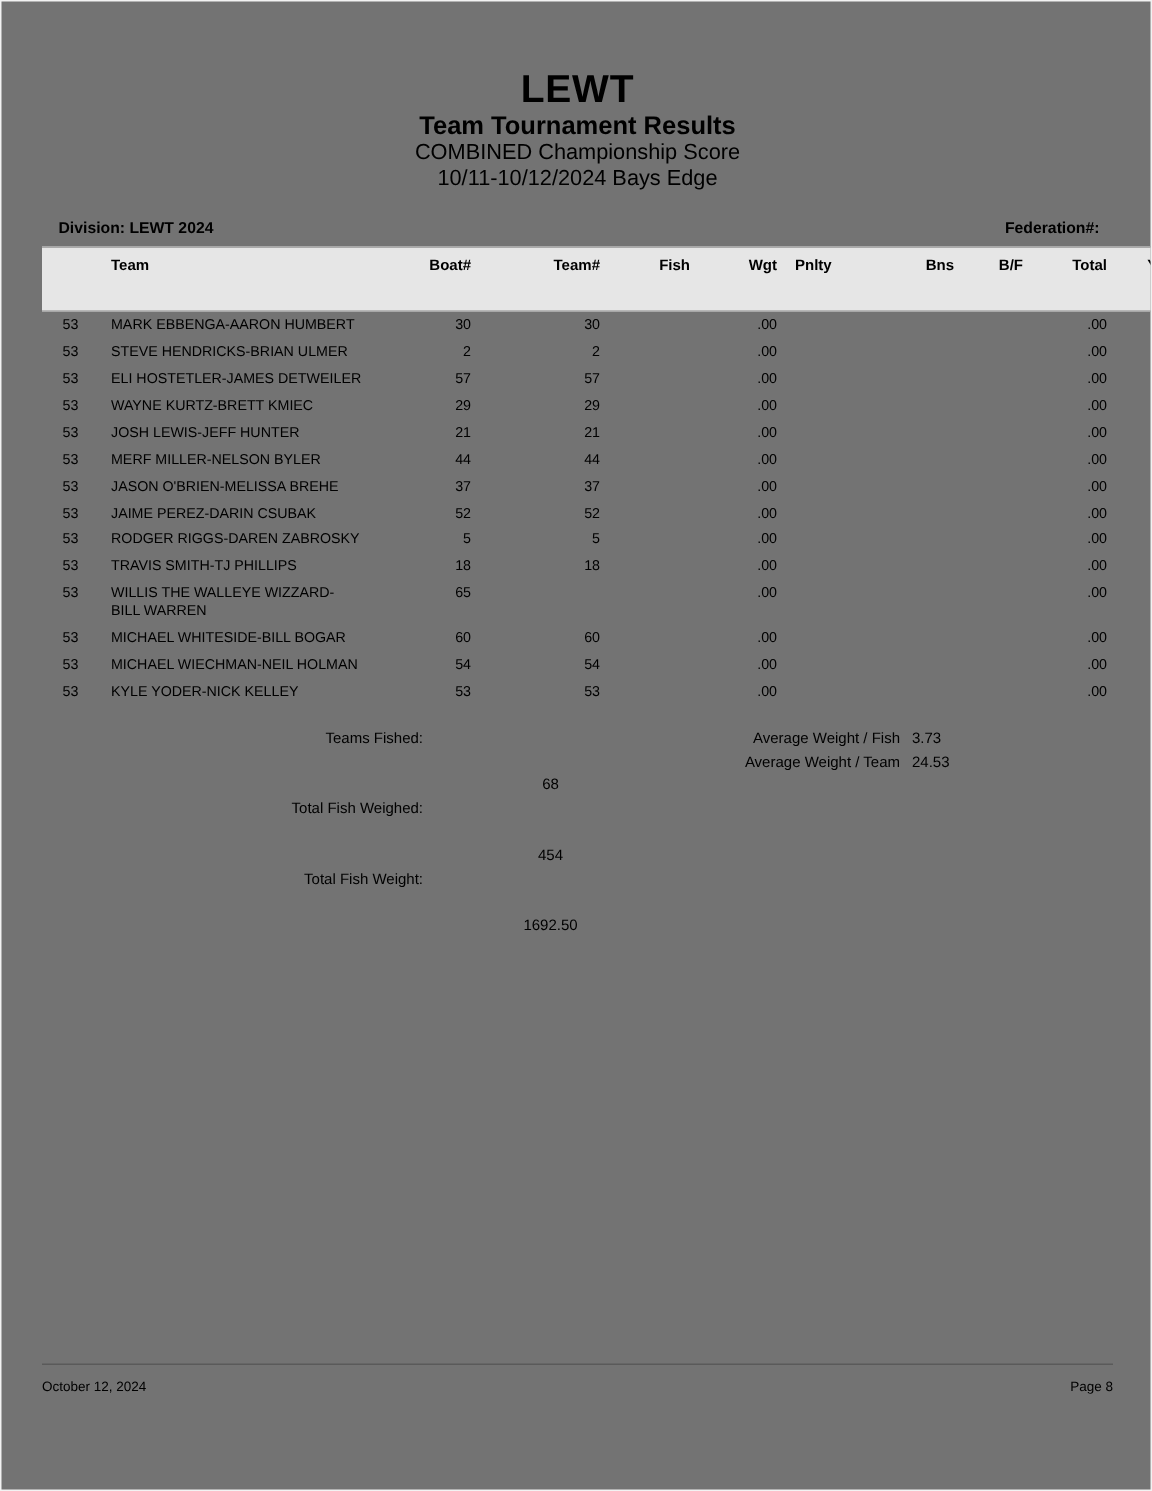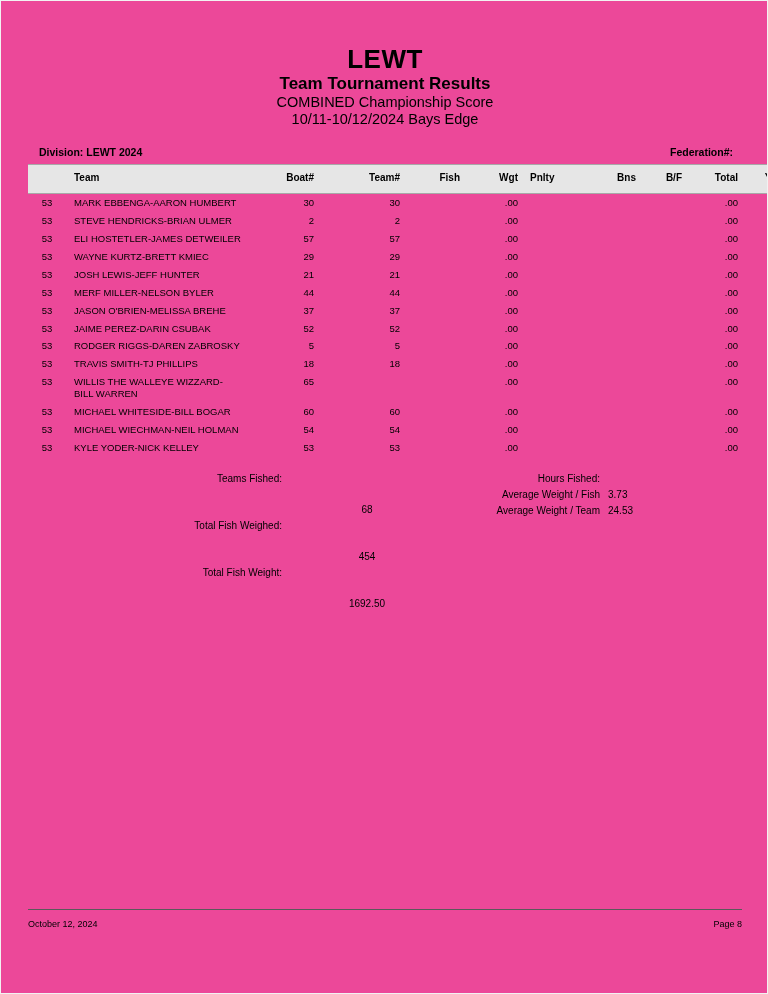--- a/index.html
+++ b/index.html
@@ -14,21 +14,21 @@
     font-family: "Liberation Sans", sans-serif;
     color: #000000;
     -webkit-font-smoothing: none;
   }
   .page {
     position: relative;
     width: 768px;
     height: 994px;
     box-sizing: border-box;
     border: 1px solid #f2f2f2;
-    background: #ec4899;
+    background: #737373;
     overflow: hidden;
   }
   .sheet {
     position: absolute;
     left: 27px;
     top: 0;
     width: 714px;
     height: 994px;
   }
 
@@ -78,21 +78,21 @@
     border-collapse: collapse;
     table-layout: fixed;
     font-size: 9.5px;
   }
   .results-table thead th {
     background: #e6e6e6;
     border-top: 1px solid #a8a8a8;
     border-bottom: 1px solid #a8a8a8;
     font-size: 10px;
     font-weight: bold;
-    padding: 4px 0 8px 0;
+    padding: 4px 0 22px 0;
     height: 16px;
     vertical-align: middle;
     white-space: nowrap;
   }
   .results-table tbody td {
     padding: 3px 0 3px 0;
     vertical-align: top;
     line-height: 1.25;
     white-space: normal;
   }
@@ -417,24 +417,20 @@
             <div class="sum-label">Total Fish Weighed:</div>
             <div class="sum-value">454</div>
           </div>
           <div class="sum-line">
             <div class="sum-label">Total Fish Weight:</div>
             <div class="sum-value">1692.50</div>
           </div>
         </div>
       <div class="summary-right" id="summary-right">
           <div class="sum-line">
-            <div class="sum-label">Hours Fished:</div>
-            <div class="sum-value"></div>
-          </div>
-          <div class="sum-line">
             <div class="sum-label">Average Weight / Fish</div>
             <div class="sum-value">3.73</div>
           </div>
           <div class="sum-line">
             <div class="sum-label">Average Weight / Team</div>
             <div class="sum-value">24.53</div>
           </div>
         </div>
     </div>
 

